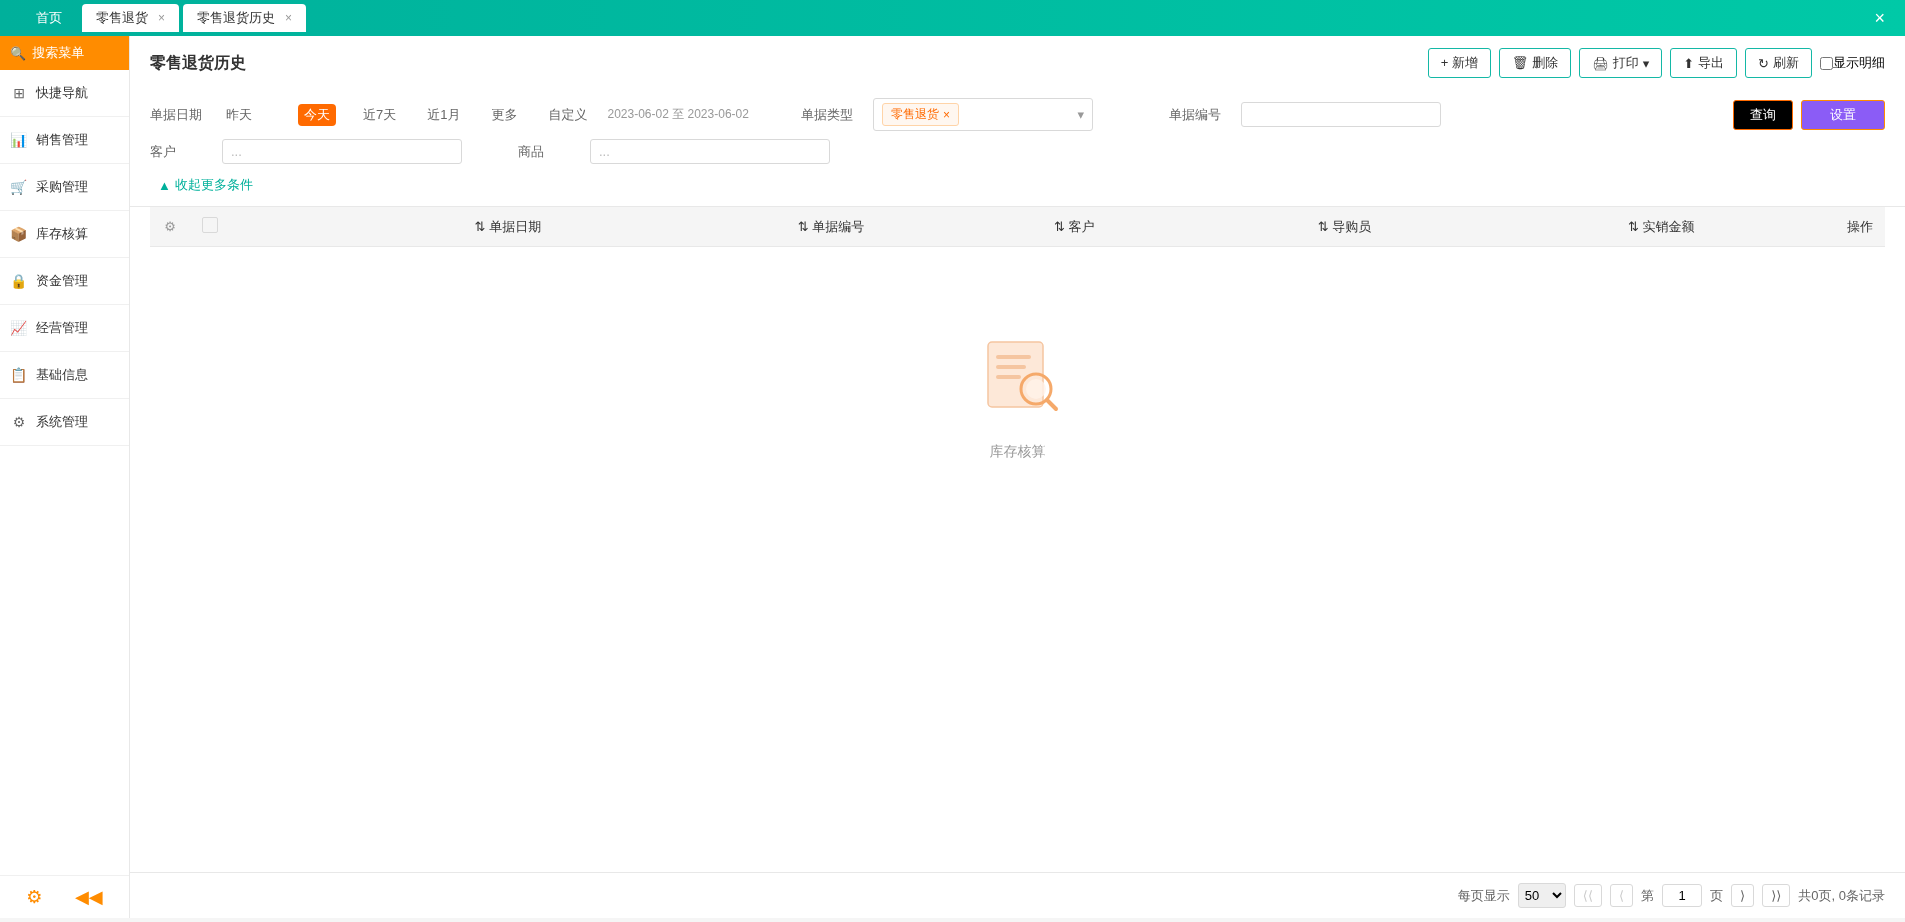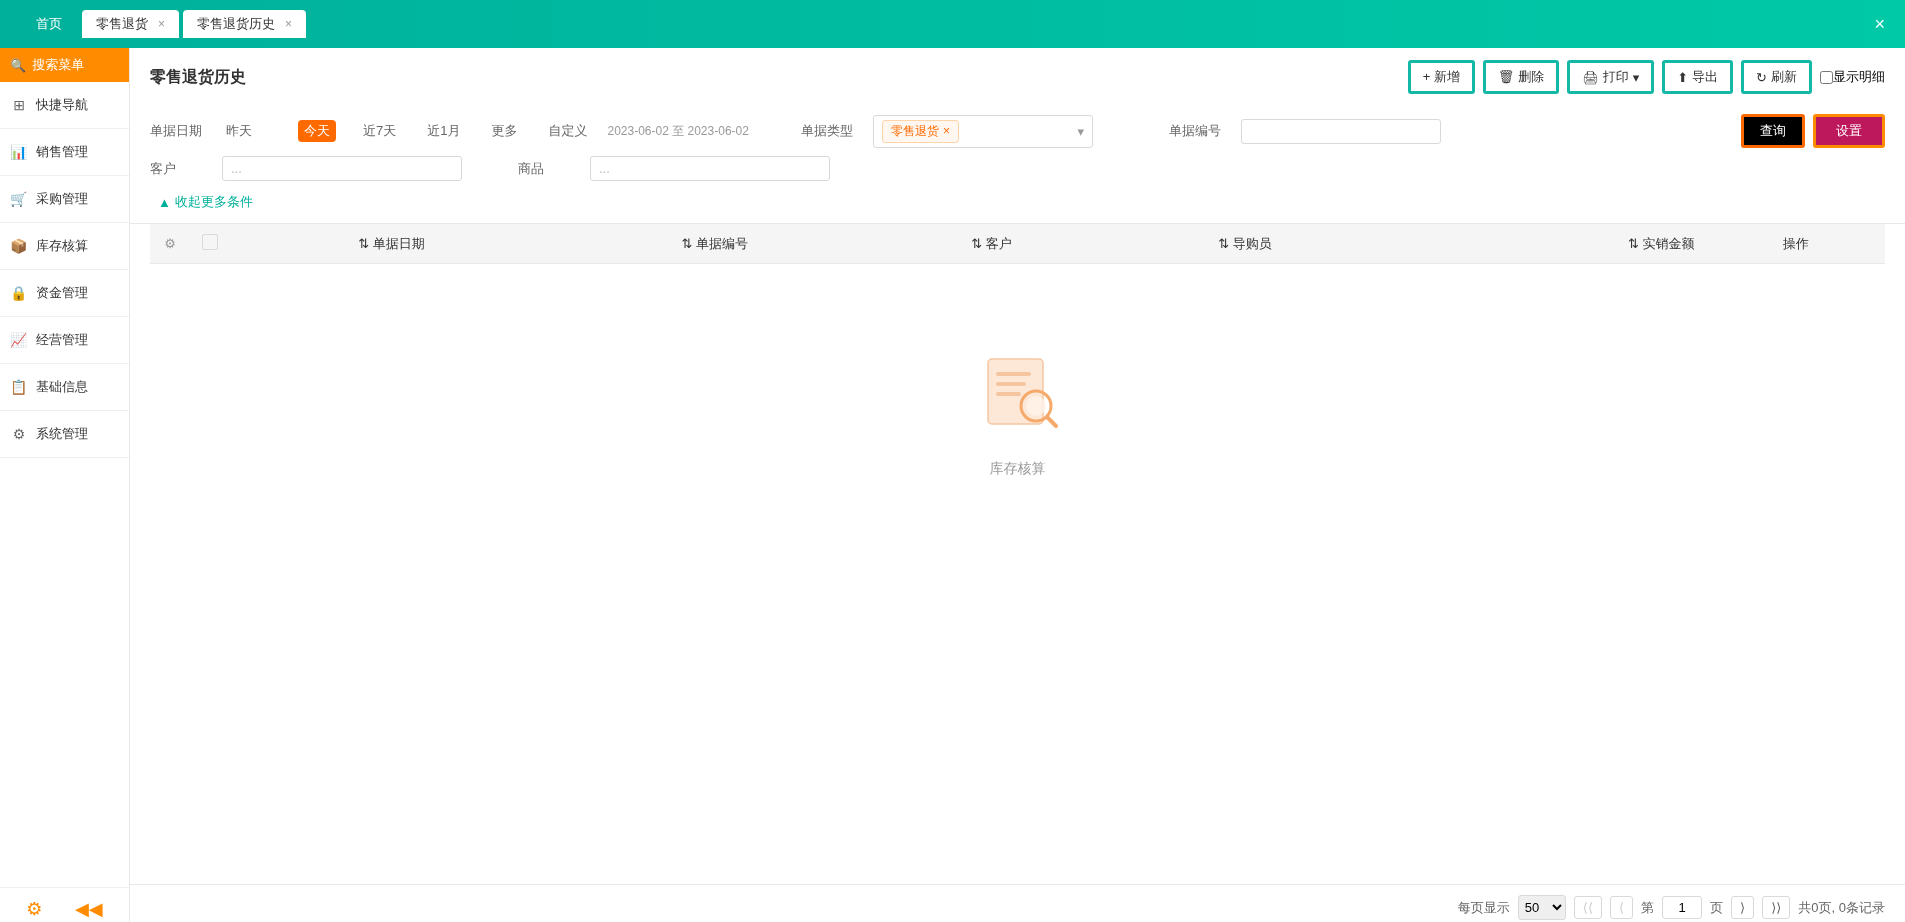--- a/index.html
+++ b/index.html
@@ -1,20 +1,20 @@
 <!DOCTYPE html>
 <html><head>
   <meta charset="utf-8">
   <style>
     * { box-sizing: border-box; margin: 0; padding: 0; }
     body { font-family: 'Microsoft YaHei', Arial, sans-serif; font-size: 13px; background: #f5f5f5; overflow: hidden; }
 
     
     .top-bar {
-      height: 48px;
+      height: 36px;
       background: linear-gradient(90deg, #00b09b, #00c9a7);
       display: flex;
       align-items: center;
       padding: 0 10px;
       position: relative;
     }
     .top-bar .tabs {
       display: flex;
       align-items: center;
       height: 100%;
@@ -147,32 +147,32 @@
     .toolbar {
       display: flex;
       align-items: center;
       gap: 8px;
     }
     .btn {
       display: flex;
       align-items: center;
       gap: 4px;
       padding: 5px 12px;
-      border: 3px solid #14b8a6;
+      border: 1px solid #14b8a6;
       border-radius: 3px;
       background: #fff;
       color: #333;
       font-size: 13px;
       cursor: pointer;
     }
     .btn-setting {
-      background: #be185d;
+      background: #8b5cf6;
       border-color: #ff8c00;
       color: #fff;
-      padding: 5px 20px;
+      padding: 5px 28px;
     }
     .btn-query {
       background: #000000;
       border-color: #ff6a00;
       color: #fff;
       padding: 5px 16px;
       border-radius: 3px;
     }
 
     
@@ -283,21 +283,21 @@
       width: 100%;
       border-collapse: collapse;
       font-size: 13px;
     }
     thead tr {
       background: #f5f5f5;
       border-bottom: 1px solid #e8e8e8;
     }
     th {
       padding: 10px 12px;
-      text-align: center;
+      text-align: right;
       color: #333;
       font-weight: normal;
       white-space: nowrap;
       border-bottom: 1px solid #e8e8e8;
     }
     th.sortable { cursor: pointer; }
     .th-settings { width: 40px; text-align: center; }
     .th-check { width: 40px; text-align: center; }
 
     

